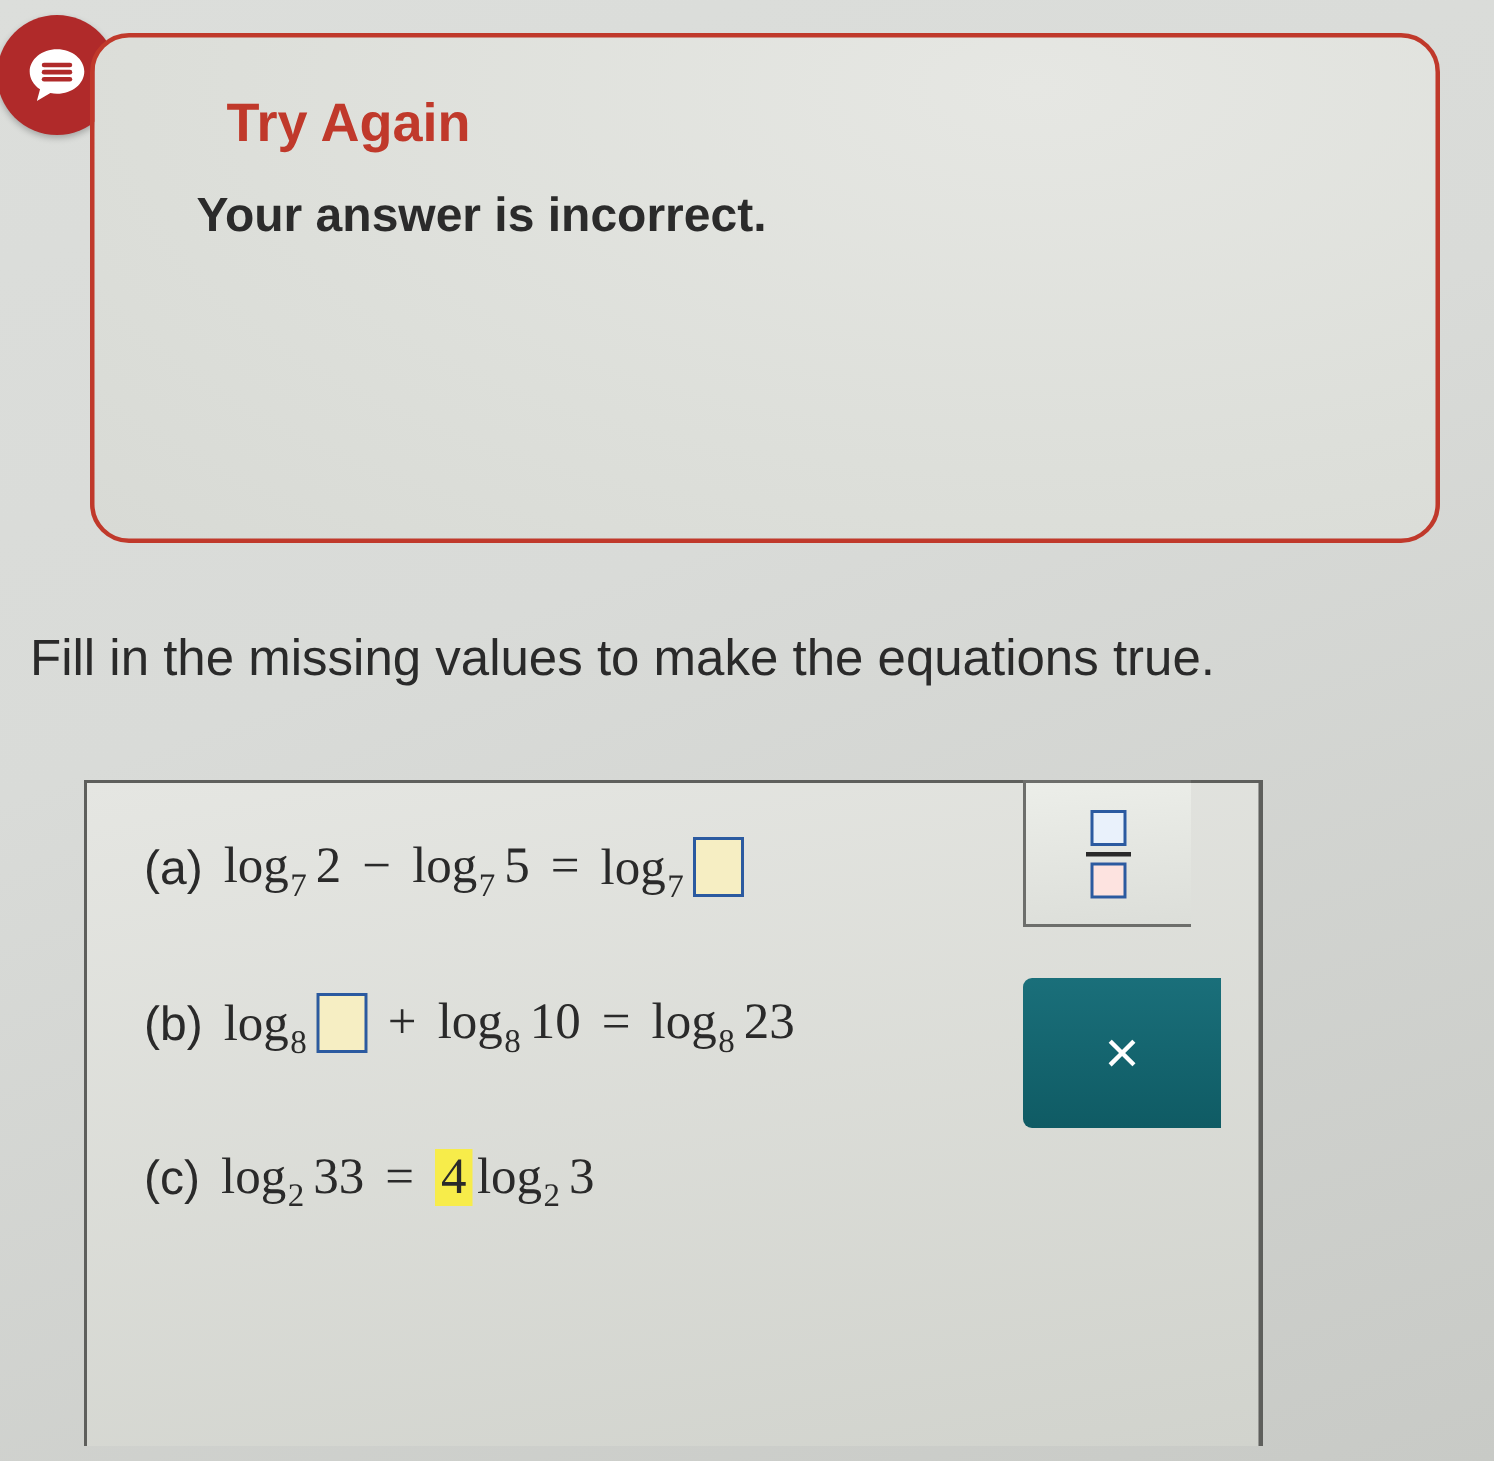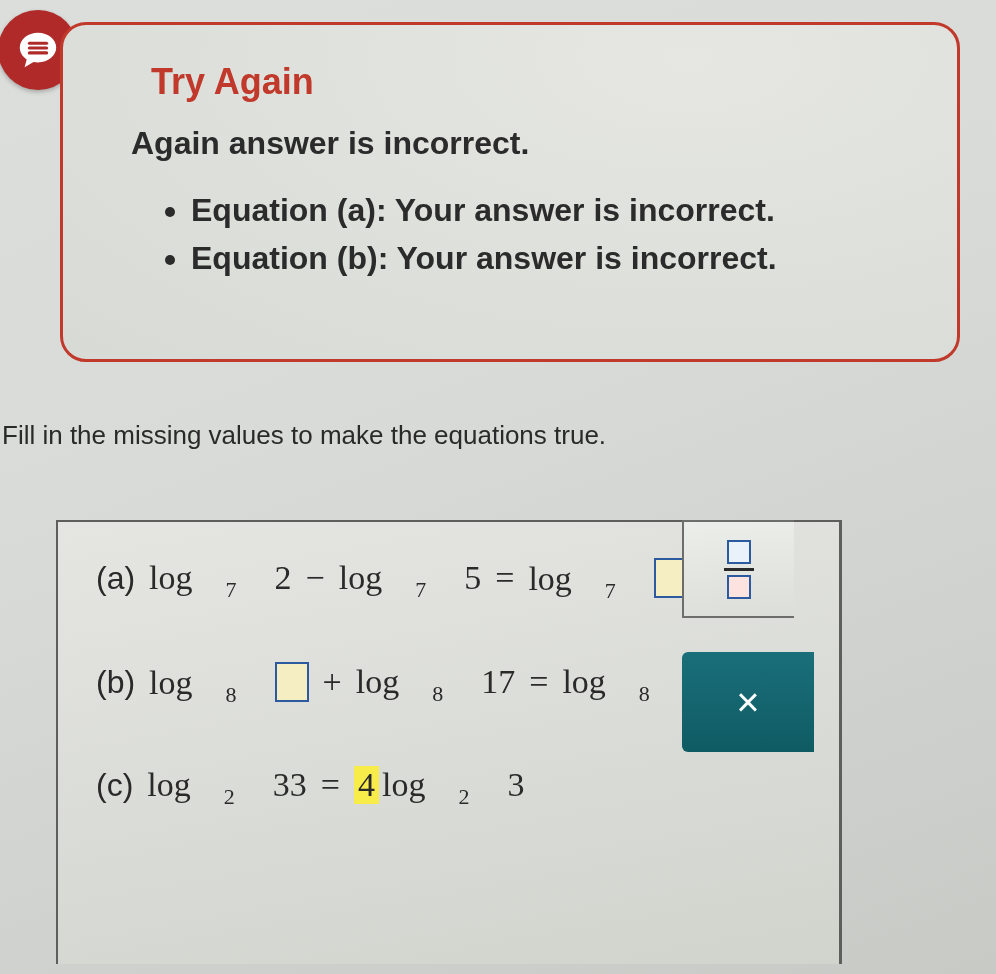--- a/index.html
+++ b/index.html
@@ -55,39 +55,39 @@
   }
   .fb-list li {
     font-size: 32px;
     font-weight: 700;
     color: #2b2b2b;
     line-height: 1.5;
   }
 
   .instructions {
     position: absolute;
-    left: 2px; top: 420px;
-    font-size: 26px;
+    left: 20px; top: 420px;
+    font-size: 34px;
     color: #2a2a2a;
   }
 
   .panel {
     position: absolute;
     left: 56px; top: 520px;
     width: 786px; height: 444px;
     background: linear-gradient(170deg, #e5e6e2 0%, #d1d3cd 100%);
     border: 2px solid #5e5f5c;
     border-right-width: 3px;
     border-bottom: none;
     padding: 36px 32px 0 38px;
   }
   .eq-row { display:flex; align-items:center; margin-bottom: 64px; font-size: 34px; font-family: "Times New Roman", Georgia, serif; }
   .eq-row:last-child { margin-bottom: 0; }
   .part-label { font-family: -apple-system, Arial, sans-serif; font-size: 32px; margin-right: 14px; }
-  .log { display:inline-flex; align-items:flex-end;gap:32px; }
+  .log { display:inline-flex; align-items:flex-end; }
   .ln { font-family: "Times New Roman", serif; }
   .sub { font-size: 22px; transform: translateY(6px); margin-left:1px; }
   .arg { margin-left: 6px; }
   .op { margin: 0 14px; font-family: "Times New Roman", serif; }
 
   .blank {
     display:inline-block;
     width: 34px; height: 40px;
     border: 2px solid #2b5aa0;
     background: #f6eec3;
@@ -136,25 +136,21 @@
       <g class="lines">
         <line x1="15" y1="17" x2="33" y2="17"></line>
         <line x1="15" y1="22" x2="33" y2="22"></line>
         <line x1="15" y1="27" x2="33" y2="27"></line>
       </g>
     </svg>
   </div>
 
   <div class="feedback-box">
     <div class="try-again">Try Again</div>
-    <div class="incorrect-head">Again answer is incorrect.</div>
-    <ul class="fb-list">
-      <li>Equation (a): Your answer is incorrect.</li>
-      <li>Equation (b): Your answer is incorrect.</li>
-    </ul>
+    <div class="incorrect-head">Your answer is incorrect.</div>
   </div>
 
   <div class="instructions">Fill in the missing values to make the equations true.</div>
 
   <div class="panel">
 
     <div class="eq-row">
       <span class="part-label">(a)</span>
       <span class="log">
         <span class="ln">log</span>
@@ -179,21 +175,21 @@
       <span class="part-label">(b)</span>
       <span class="log">
         <span class="ln">log</span>
         <span class="sub">8</span>
         <span class="blank"></span>
       </span>
       <span class="op">+</span>
       <span class="log">
         <span class="ln">log</span>
         <span class="sub">8</span>
-        <span class="arg">17</span>
+        <span class="arg">10</span>
       </span>
       <span class="op">=</span>
       <span class="log">
         <span class="ln">log</span>
         <span class="sub">8</span>
         <span class="arg">23</span>
       </span>
     </div>
 
     <div class="eq-row">

